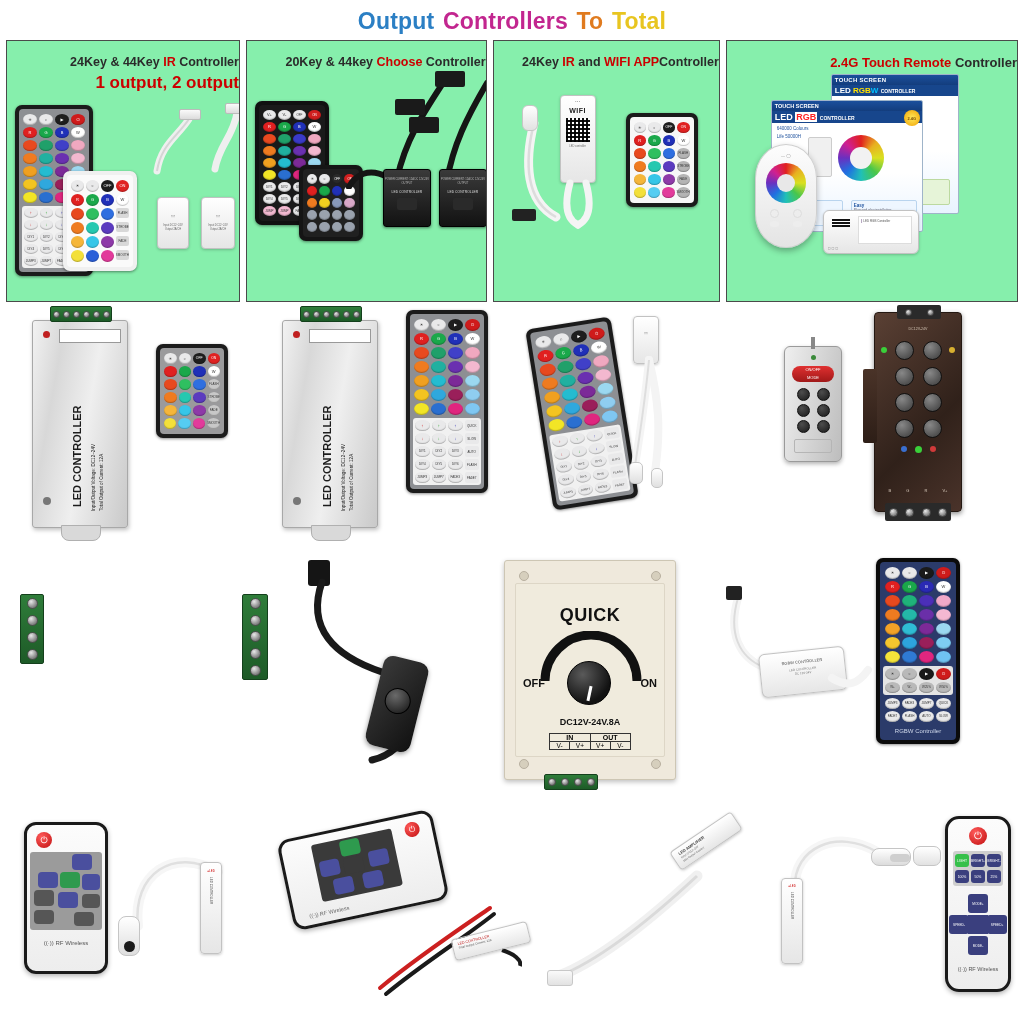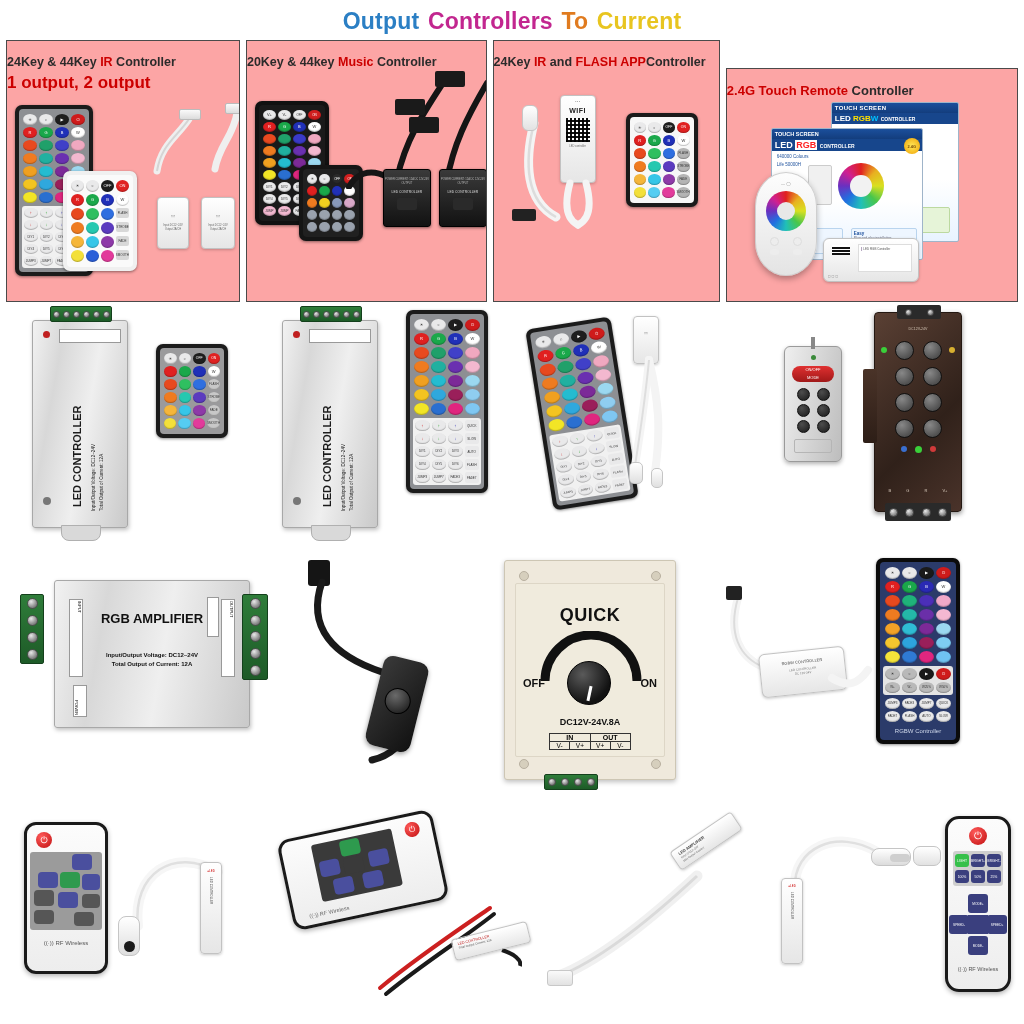--- a/index.html
+++ b/index.html
@@ -14,28 +14,28 @@
   #title {
     text-align:center; font-size:23px; font-weight:bold;
     letter-spacing:.2px; padding-top:5px; height:40px; line-height:32px;
     white-space:nowrap;
   }
   #title span { padding:0 1px; }
 
   
   #toprow { display:flex; gap:6px; padding:0 6px; height:262px; }
   .panel {
-    border:1px solid #4a4a4a; background:#fca5a5; position:relative;
-    display:flex; flex-direction:column; align-items:flex-start;
+    border:1px solid #4a4a4a; background:#86efac; position:relative;
+    display:flex; flex-direction:column; align-items:flex-end;
     overflow:hidden;
   }
   .panel.p1 { width:245px; }
   .panel.p2 { width:252px; }
   .panel.p3 { width:238px; }
-  .panel.p4 { width:306px;margin-top:28px; }
+  .panel.p4 { width:306px; }
   .phead { font-size:12.5px; font-weight:600; color:#2b2b2b;
            margin-top:14px; text-align:center; white-space:nowrap; }
   .phead .r { color:#cc0000; }
   .psub { font-size:17px; font-weight:bold; color:#cc0000; margin-top:4px; white-space:nowrap; }
   .pbody { flex:1; width:100%; position:relative; }
 
   
   .stage { position:relative; width:100%; height:100%; }
   .abs { position:absolute; }
 
@@ -124,21 +124,21 @@
   .darkkey { background:radial-gradient(circle at 35% 30%,#4d4d4d,#1a1a1a);
              border-radius:50%; border:1px solid #111; }
 </style>
 </head>
 <body>
 
 <div id="title">
   <span style="color:#2b7fc4">Output</span>
   <span style="color:#c2268f">Controllers</span>
   <span style="color:#e07b1f">To</span>
-  <span style="color:#e8c520">Current</span>
+  <span style="color:#e8c520">Total</span>
 </div>
 
 <div id="toprow">
 
   <div class="panel p1">
     <div class="phead">
       <span>24Key &amp; 44Key </span><span class="r">IR</span><span> Controller</span>
     </div>
     <div class="psub">1 output,   2 output</div>
     <div class="pbody">
@@ -285,21 +285,21 @@
       <svg class="abs" style="left:186px;top:10px;" width="60" height="92">
         <path d="M44 10 C 40 34, 26 42, 22 66" stroke="#efefef" stroke-width="7" fill="none" stroke-linecap="round"></path>
       </svg>
       <div class="abs" style="left:218px;top:10px;width:22px;height:11px;background:linear-gradient(#fafafa,#dcdcdc);border:1px solid #bbb;border-radius:2px;"></div>
     </div>
       </div>
   </div>
 
   <div class="panel p2">
     <div class="phead">
-      <span>20Key &amp; 44key </span><span class="r">Music</span><span> Controller</span>
+      <span>20Key &amp; 44key </span><span class="r">Choose</span><span> Controller</span>
     </div>
     <div class="pbody">
         <div class="stage">
 
       <div class="abs remote" style="left:8px;top:32px;width:74px;background:#111;">
         <div class="remote-inner" style="background:#1a1a1a;">
           <div class="rrow">
                 <div class="key" style="width:13px;height:10px">V+</div>
                 <div class="key" style="width:13px;height:10px">V-</div>
                 <div class="key" style="width:13px;height:10px;font-size:3px">OFF</div>
@@ -409,21 +409,21 @@
         <div style="font-size:2.6px;color:#bbb;text-align:center;margin-top:8px;line-height:1.6">POWER CURRENT: 12A DC 12V-24V OUTPUT</div>
         <div style="font-size:3.4px;color:#ddd;text-align:center;margin-top:4px;">LED CONTROLLER</div>
         <div style="width:20px;height:12px;background:#2a2a2a;border-radius:2px;margin:4px auto 0;"></div>
       </div>
     </div>
       </div>
   </div>
 
   <div class="panel p3">
     <div class="phead">
-      <span>24Key </span><span class="r">IR</span><span> and </span><span class="r">FLASH APP</span><span>Controller</span>
+      <span>24Key </span><span class="r">IR</span><span> and </span><span class="r">WIFI APP</span><span>Controller</span>
     </div>
     <div class="pbody">
         <div class="stage">
 
       <svg class="abs" style="left:10px;top:36px;" width="110" height="140">
         <path d="M30 18 C 20 58, 22 96, 52 112" stroke="#f4f4f4" stroke-width="9" fill="none" stroke-linecap="round"></path>
         <path d="M30 18 C 20 58, 22 96, 52 112" stroke="#dcdcdc" stroke-width="2.5" fill="none"></path>
       </svg>
       <div class="abs" style="left:28px;top:36px;width:16px;height:26px;background:linear-gradient(#fff,#e2e2e2);border:1px solid #c6c6c6;border-radius:6px;"></div>
       <div class="abs" style="left:18px;top:140px;width:24px;height:12px;background:#222;border-radius:2px;"></div>
@@ -885,33 +885,20 @@
           <div class="screw" style="width:9px;height:9px;"></div>
       </div>
       <div style="position:absolute;left:-12px;top:56px;width:14px;height:74px;background:linear-gradient(#4a3328,#2d1e17);border-radius:2px;"></div>
     </div>
   </div>
 </div>
 
 <div class="grow" style="height:260px;">
 
   <div style="width:280px;position:relative;">
-    <div class="abs alu" style="left:48px;top:28px;width:196px;height:148px;">
-      <div style="text-align:center;font-size:13px;font-weight:bold;color:#111;margin-top:30px;">RGB AMPLIFIER</div>
-      <div style="text-align:center;font-size:6px;font-weight:bold;color:#111;margin-top:26px;">Input/Output Voltage: DC12~24V</div>
-      <div style="text-align:center;font-size:6px;font-weight:bold;color:#111;margin-top:3px;">Total Output of Current: 12A</div>
-
-      <div style="position:absolute;left:14px;top:18px;width:14px;height:78px;background:#fff;border:1px solid #999;"></div>
-      <div style="position:absolute;left:15px;top:20px;width:12px;font-size:4px;color:#111;writing-mode:vertical-rl;">INPUT</div>
-      <div style="position:absolute;right:14px;top:18px;width:14px;height:78px;background:#fff;border:1px solid #999;"></div>
-      <div style="position:absolute;right:15px;top:20px;width:12px;font-size:4px;color:#111;writing-mode:vertical-rl;">OUTPUT</div>
-      <div style="position:absolute;left:18px;bottom:10px;width:14px;height:32px;background:#fff;border:1px solid #999;"></div>
-      <div style="position:absolute;left:19px;bottom:12px;font-size:4px;color:#111;writing-mode:vertical-rl;">POWER</div>
-      <div style="position:absolute;right:30px;top:16px;width:12px;height:40px;background:#fff;border:1px solid #999;"></div>
-    </div>
     <div class="abs terminal" style="left:14px;top:42px;width:24px;height:70px;flex-direction:column;">
       <div class="screw" style="width:11px;height:11px;"></div>
         <div class="screw" style="width:11px;height:11px;"></div>
       <div class="screw" style="width:11px;height:11px;"></div>
         <div class="screw" style="width:11px;height:11px;"></div>
     </div>
     <div class="abs terminal" style="left:236px;top:42px;width:26px;height:86px;flex-direction:column;">
       <div class="screw" style="width:11px;height:11px;"></div>
         <div class="screw" style="width:11px;height:11px;"></div>
       <div class="screw" style="width:11px;height:11px;"></div>

